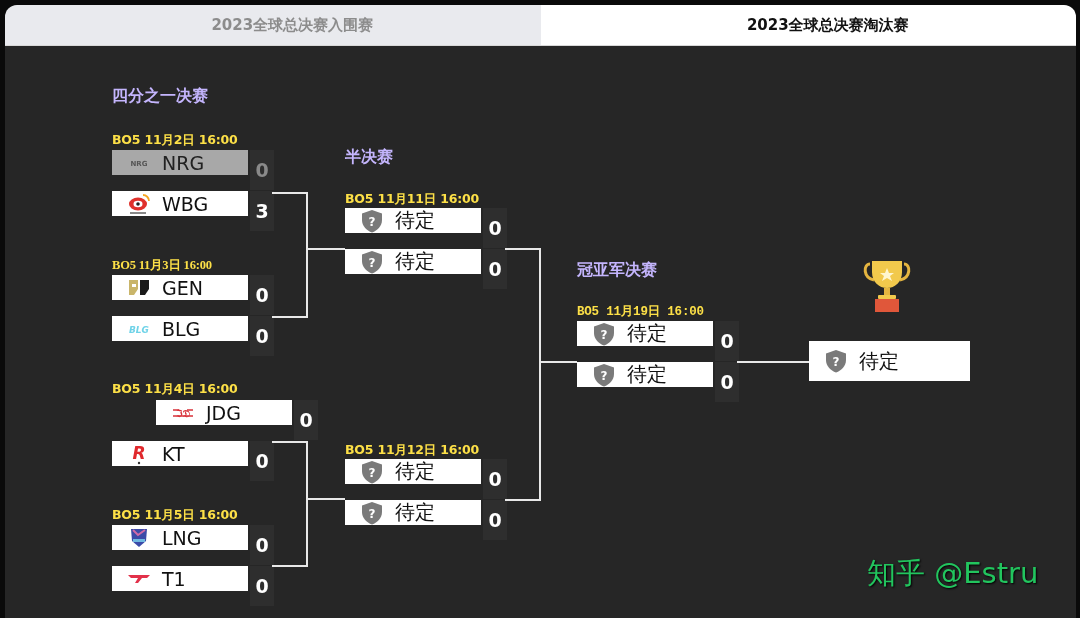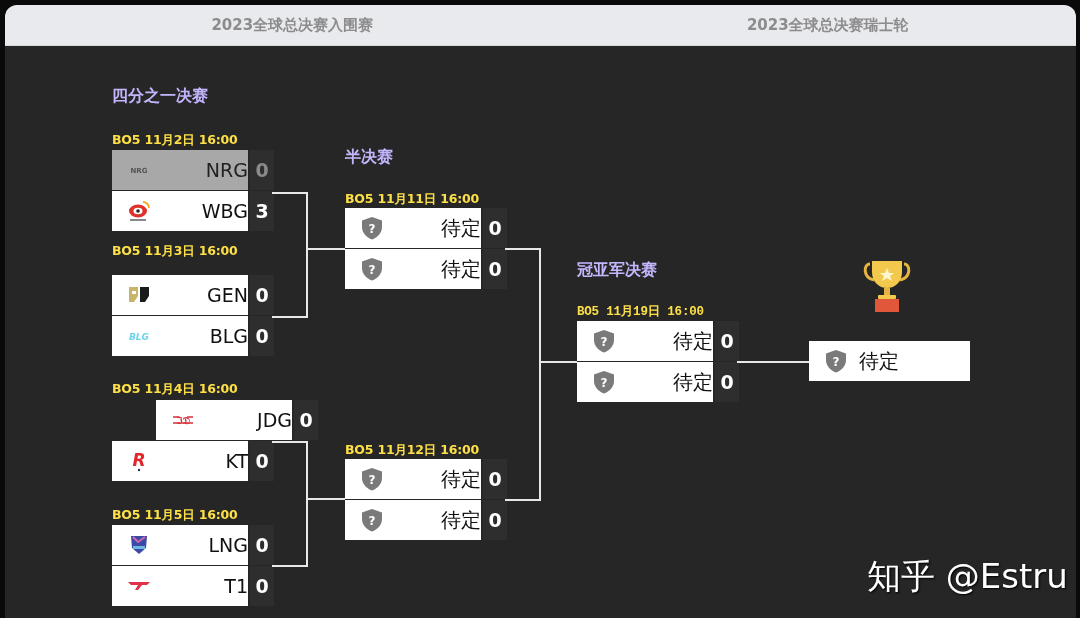--- a/index.html
+++ b/index.html
@@ -18,61 +18,61 @@
     padding-left: 39px;
   }
   .tab.active { background: #ffffff; color: #111111; }
 
   .abs { position: absolute; }
   .stage-title { color: #c4b5fd; font-size: 16px; font-weight: bold; }
   .match-label { color: #fde047; font-size: 12.5px; font-weight: bold; letter-spacing: -0.2px; }
 
   .row { position: absolute; height: 40px; display: flex; }
   .team {
-    width: 136px; height: 40px; background: #ffffff; display: flex; align-items: center;
-    padding-left: 14px; color: #111; font-size: 19px; justify-content: space-between;
+    width: 136px; height: 25px; background: #ffffff; display: flex; align-items: center;
+    padding-left: 14px; color: #111; font-size: 19px;
   }
   .team.loser { background: #a8a8a8; color: #222; }
   .score {
     width: 24px; height: 40px; margin-left: 2px; background: #2e2e2e; color: #ffffff;
     font-size: 19px; font-weight: bold; display: flex; align-items: center; justify-content: center;
   }
   .score.dim { color: #8a8a8a; }
   .logo { width: 26px; height: 22px; margin-right: 10px; display: flex; align-items: center; justify-content: center; }
   .tbd .team { padding-left: 14px; font-size: 20px; }
   .shield { width: 26px; height: 26px; margin-right: 10px; }
 
   .line { position: absolute; background: #e8e8e8; }
 
   .champ {
     position: absolute; left: 804px; top: 336px; width: 161px; height: 40px; background: #fff;
     display: flex; align-items: center; padding-left: 14px; font-size: 20px; color: #111;
   }
   .watermark {
-    position: absolute; left: 862px; top: 549px; color: #ffffff; font-size: 34px;
+    position: absolute; left: 862px; top: 549px; color: #22c55e; font-size: 29px;
     text-shadow: 1px 1px 2px #000;
   }
 </style>
 </head>
 <body>
 
 <svg width="0" height="0" style="position:absolute">
   <defs>
     <symbol id="shield" viewBox="0 0 26 26">
       <path d="M13 2 L23 5.5 V12 C23 18 18.5 22.5 13 24.5 C7.5 22.5 3 18 3 12 V5.5 Z" fill="#7a7a7a"></path>
       <text x="13" y="17.5" text-anchor="middle" font-size="12" font-weight="bold" fill="#fff" font-family="DejaVu Sans, sans-serif">?</text>
     </symbol>
   </defs>
 </svg>
 
 <div class="panel">
 
   <div class="tabs">
     <div class="tab">2023全球总决赛入围赛</div>
-    <div class="tab">2023全球总决赛瑞士轮</div>
+    <div class="tab active">2023全球总决赛淘汰赛</div>
   </div>
 
   <div class="abs stage-title" style="left:107px;top:81px;">四分之一决赛</div>
   <div class="abs stage-title" style="left:340px;top:142px;">半决赛</div>
   <div class="abs stage-title" style="left:572px;top:255px;">冠亚军决赛</div>
 
   <div class="abs match-label" style="left:107px;top:127px;">BO5 11月2日 16:00</div>
   <div class="row" style="left:107px;top:145px;">
     <div class="team loser">
       <span class="logo">
@@ -93,21 +93,21 @@
           <circle cx="12" cy="11" r="1.8" fill="#222"></circle>
           <path d="M17 2 A6 6 0 0 1 23 8" stroke="#f5a623" stroke-width="1.8" fill="none"></path>
           <rect x="4" y="19" width="16" height="2" fill="#888"></rect>
         </svg>
       </span>
       <span>WBG</span>
     </div>
     <div class="score">3</div>
   </div>
 
-  <div class="abs match-label" style="left:107px;top:238px;">BO5 11月3日 16:00</div>
+  <div class="abs match-label" style="left:107px;top:252px;font-family:Liberation Serif, serif;">BO5 11月3日 16:00</div>
   <div class="row" style="left:107px;top:270px;">
     <div class="team">
       <span class="logo">
         <svg width="22" height="20" viewBox="0 0 22 20">
           <path d="M1 2 H10 V11 L6 17 H1 Z" fill="#c9b56a"></path>
           <path d="M12 2 H21 V11 L17 17 H12 Z" fill="#1a1a1a"></path>
           <rect x="4" y="6" width="4" height="3" fill="#fff"></rect>
         </svg>
       </span>
       <span>GEN</span>

